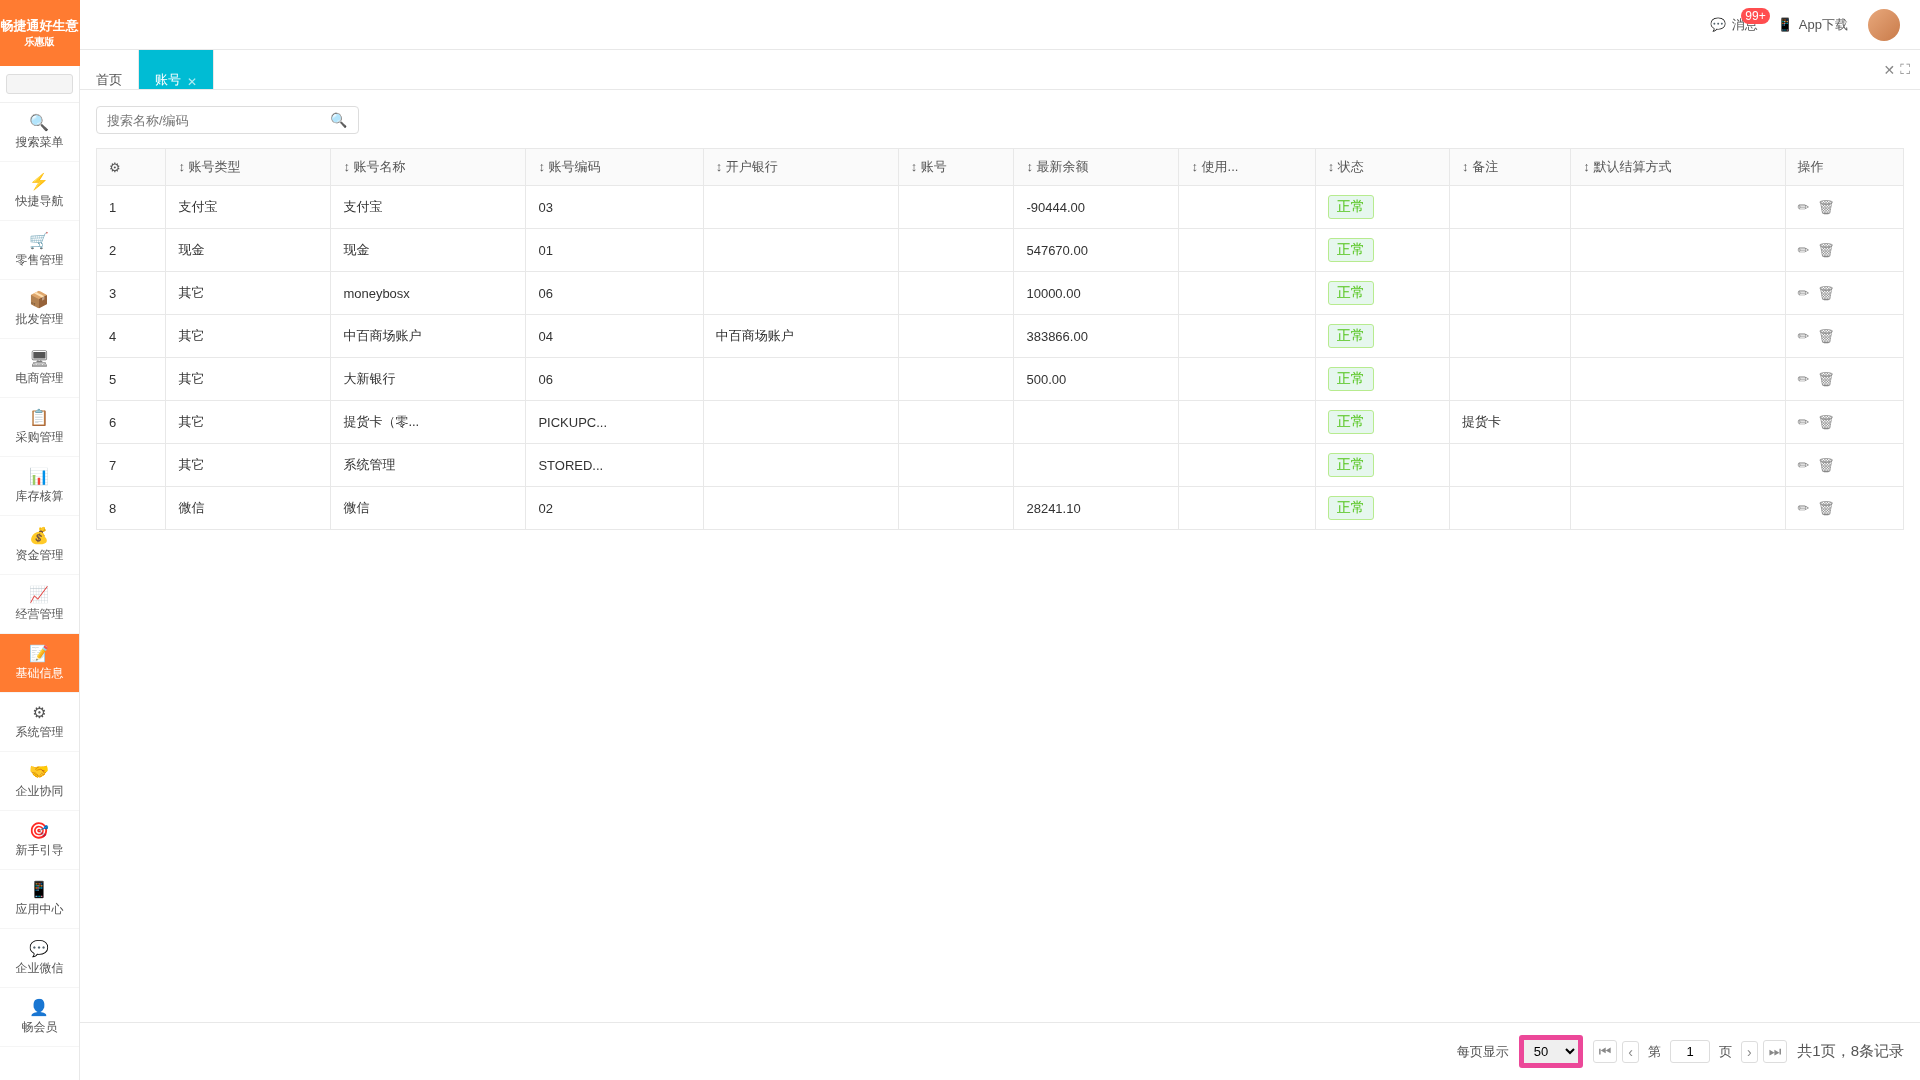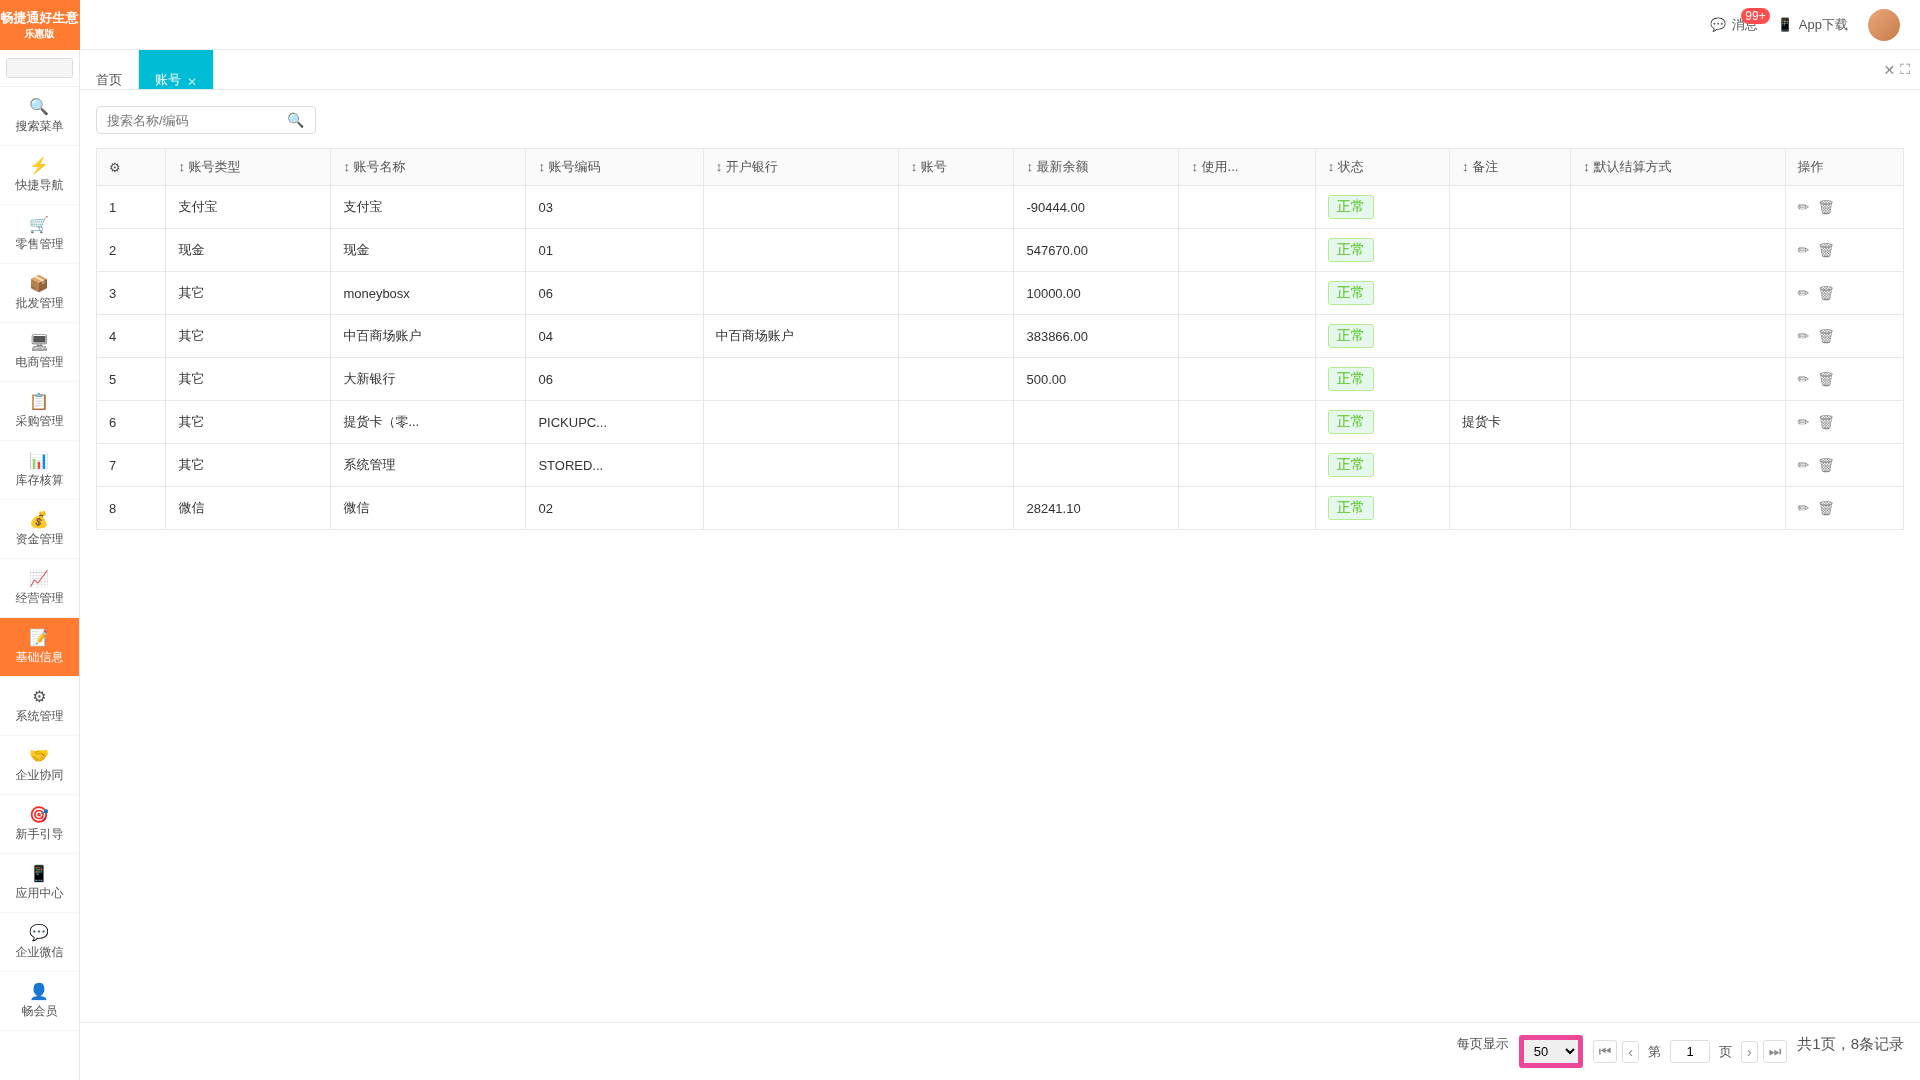--- a/index.html
+++ b/index.html
@@ -10,21 +10,21 @@
       width: 80px;
       background: #fff;
       display: flex;
       flex-direction: column;
       align-items: center;
       border-right: 1px solid #e8e8e8;
       flex-shrink: 0;
     }
     .sidebar-logo {
       width: 80px;
-      height: 50px;
+      height: 66px;
       background: #ff7b31;
       display: flex;
       align-items: center;
       justify-content: center;
       color: #fff;
       font-size: 11px;
       font-weight: bold;
     }
     .sidebar-logo-inner {
       text-align: center;
@@ -123,21 +123,21 @@
       display: flex;
       flex-direction: column;
     }
 
     
     .toolbar {
       display: flex; align-items: center; justify-content: space-between; margin-bottom: 14px;
     }
     .toolbar-left { display: flex; align-items: center; gap: 10px; }
     .search-box {
-      display: flex; align-items: center; border: 1px solid #ddd; border-radius: 4px; padding: 5px 10px; width: 220px; background: #fff;
+      display: flex; align-items: center; border: 1px solid #ddd; border-radius: 4px; padding: 5px 10px; width: 263px; background: #fff;
     }
     .search-box input {
       border: none; outline: none; flex: 1; font-size: 13px; color: #999;
     }
     .search-icon { color: #aaa; cursor: pointer; font-size: 14px; }
     .toolbar-right { display: flex; align-items: center; gap: 10px; }
     .btn-add {
       background: #ff7b31; color: #fff; border: none; border-radius: 4px;
       padding: 7px 14px; cursor: pointer; font-size: 13px; display: flex; align-items: center; gap: 4px;
     }
@@ -162,21 +162,21 @@
       background: #e6f7ee; color: #52c41a; border: 1px solid #b7eb8f;
       border-radius: 3px; padding: 2px 8px; font-size: 14px; display: inline-block;
     }
     .row-num { color: #888; text-align: center; }
     .settings-col { text-align: center; }
     .action-cell { display: flex; align-items: center; gap: 8px; }
     .action-btn { cursor: pointer; color: #888; font-size: 14px; }
 
     
     .pagination-bar {
-      display: flex; justify-content: flex-end;
+      display: flex; align-items: center; justify-content: flex-end;
       padding: 12px 16px; border-top: 1px solid #e8e8e8; gap: 10px; flex-shrink: 0;
       background: #fff;
     }
     .page-size-label { color: #555; font-size: 13px; }
     .page-size-select {
       border: 5px solid #ec4899; border-radius: 3px; padding: 3px 6px; font-size: 13px;
       cursor: pointer;
     }
     .page-nav { display: flex; align-items: center; gap: 5px; }
     .page-nav-btn {

